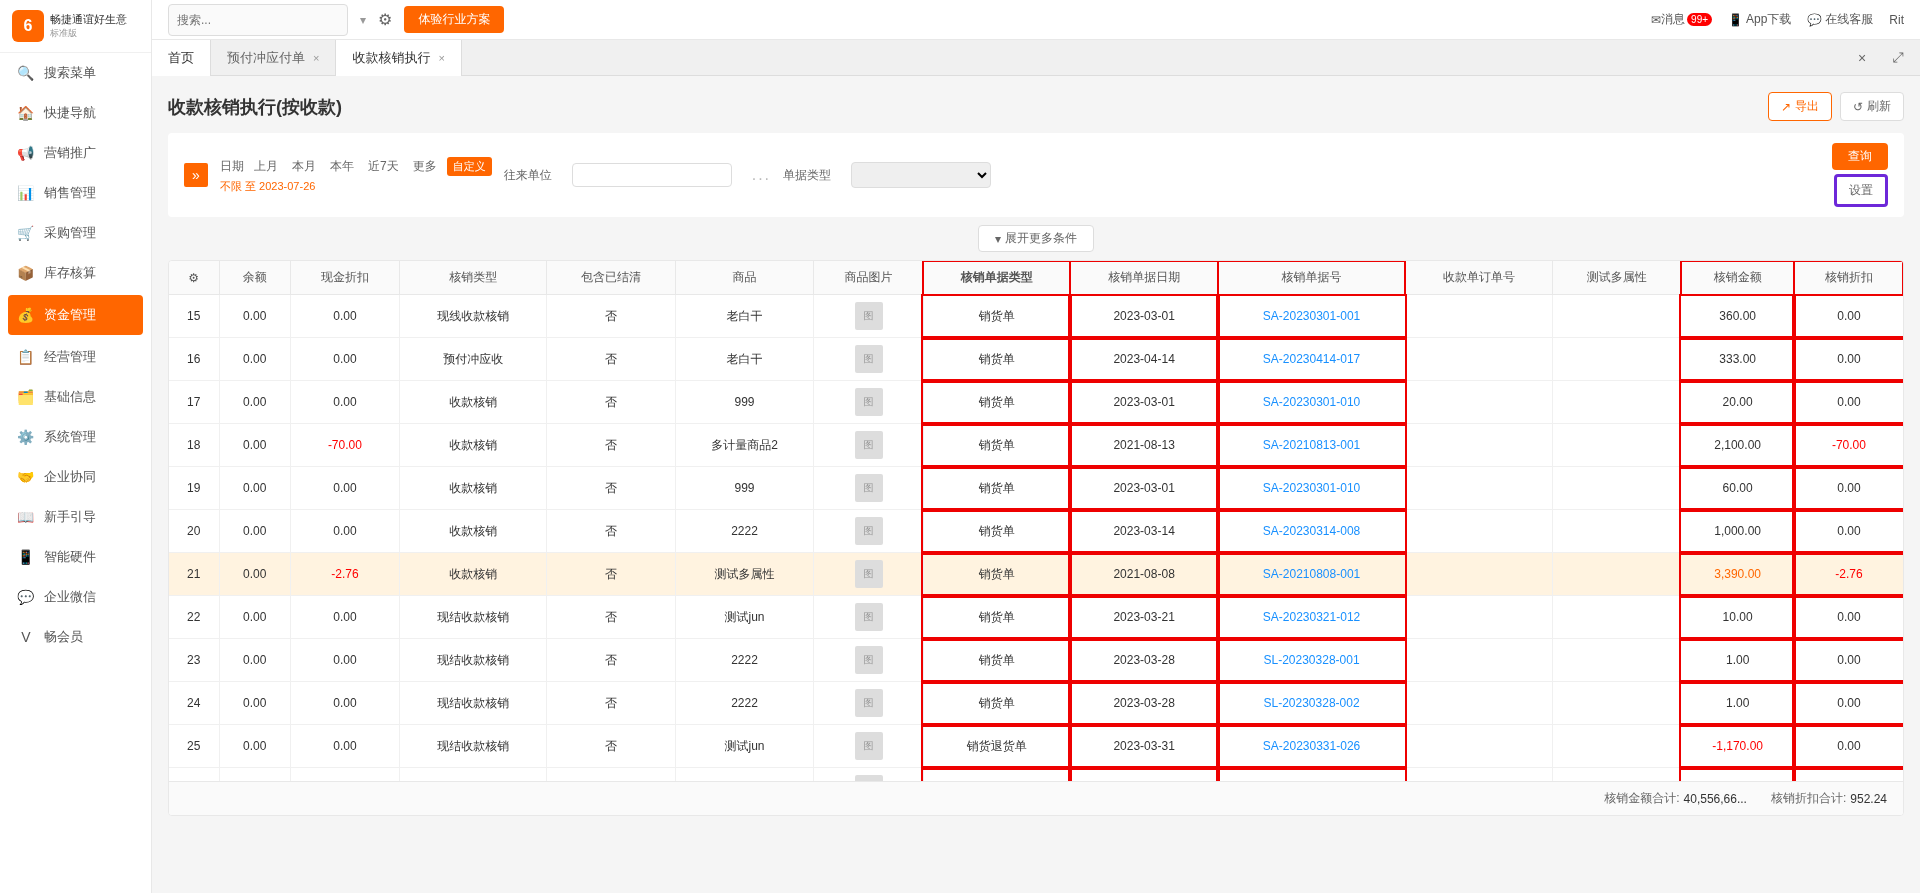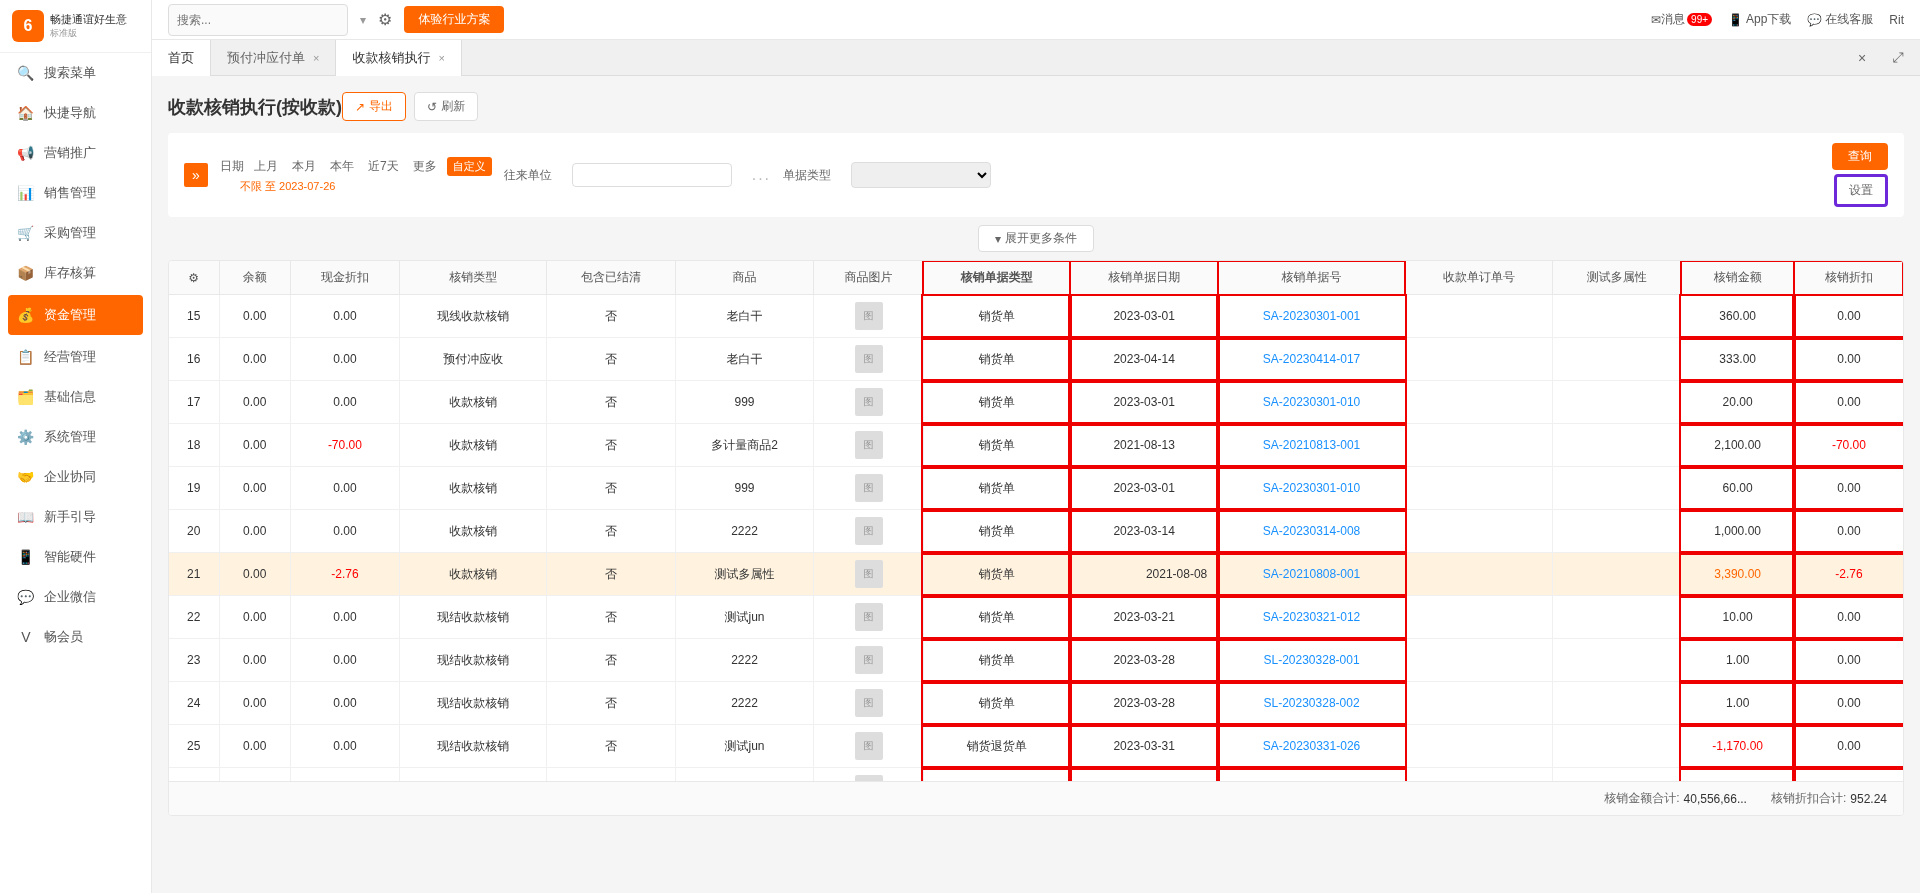--- a/index.html
+++ b/index.html
@@ -36,33 +36,33 @@
     .tabbar { height: 36px; background: #f0f0f0; display: flex; align-items: center; padding: 0 0 0 0; border-bottom: 1px solid #ddd; }
     .tab { display: flex; align-items: center; padding: 0 16px; height: 36px; cursor: pointer; font-size: 13px; color: #666; border-right: 1px solid #ddd; position: relative; }
     .tab.active { background: #fff; color: #333; font-weight: 500; }
     .tab.home { background: #fff; color: #333; }
     .tab-close { margin-left: 8px; color: #999; font-size: 11px; cursor: pointer; }
     .tabbar-actions { margin-left: auto; display: flex; align-items: center; padding-right: 8px; gap: 8px; }
     .tabbar-action-btn { color: #666; font-size: 14px; cursor: pointer; width: 28px; height: 28px; display: flex; align-items: center; justify-content: center; }
 
     
     .page-content { flex: 1; overflow: auto; padding: 16px; background: #f5f5f5; }
-    .page-header { display: flex; align-items: center; margin-bottom: 12px; }
+    .page-header { display: flex; align-items: center; justify-content: space-between; margin-bottom: 12px; }
     .page-title { font-size: 18px; font-weight: 600; color: #333; }
     .page-actions { display: flex; align-items: center; gap: 8px; }
     .btn-export { border: 1px solid #f60; color: #f60; background: #fff; border-radius: 4px; padding: 5px 12px; font-size: 12px; cursor: pointer; display: flex; align-items: center; gap: 4px; }
     .btn-refresh { border: 1px solid #ddd; color: #666; background: #fff; border-radius: 4px; padding: 5px 12px; font-size: 12px; cursor: pointer; display: flex; align-items: center; gap: 4px; }
 
     
     .filter-bar { background: #fff; border-radius: 4px; padding: 10px 16px; margin-bottom: 8px; display: flex; align-items: center; gap: 12px; flex-wrap: wrap; }
     .filter-expand-btn { width: 24px; height: 24px; background: #f60; color: #fff; border: none; border-radius: 2px; cursor: pointer; font-size: 14px; display: flex; align-items: center; justify-content: center; }
     .filter-label { color: #666; font-size: 12px; white-space: nowrap; }
     .filter-date-option { color: #666; font-size: 12px; cursor: pointer; padding: 2px 4px; }
     .filter-date-custom { background: #f60; color: #fff; border-radius: 3px; padding: 2px 6px; font-size: 11px; cursor: pointer; }
-    .filter-date-range { color: #f60; font-size: 11px; margin-top: 2px; margin-left: 20px; }
+    .filter-date-range { color: #f60; font-size: 11px; margin-top: 2px; }
     .filter-field { display: flex; align-items: center; gap: 20px; }
     .filter-field-label { color: #666; font-size: 12px; white-space: nowrap; }
     .filter-input { border: 1px solid #ddd; border-radius: 4px; padding: 4px 8px; font-size: 12px; width: 160px; }
     .filter-dots { color: #bbb; font-size: 16px; letter-spacing: 2px; }
     .filter-select { border: 1px solid #ddd; border-radius: 4px; padding: 4px 8px; font-size: 12px; width: 140px; }
     .btn-query { background: #f60; color: #fff; border: none; border-radius: 4px; padding: 5px 16px; font-size: 12px; cursor: pointer; }
     .btn-settings { border: 3px solid #6d28d9; color: #666; background: #fff; border-radius: 4px; padding: 5px 12px; font-size: 12px; cursor: pointer; }
 
     
     .expand-more { text-align: center; margin-bottom: 8px; }
@@ -407,21 +407,21 @@
                 <td>21</td>
                 <td>0.00</td>
                 <td class="text-red">-2.76</td>
                 <td>收款核销</td>
                 <td>否</td>
                 <td>测试多属性</td>
                 <td>
                   <div style="width:28px;height:28px;background:#ddd;border-radius:2px;margin:0 auto;display:flex;align-items:center;justify-content:center;font-size:10px;color:#999;">图</div>
                 </td>
                 <td style="outline: rgb(238, 0, 0) solid 2px;">销货单</td>
-                <td style="outline: rgb(238, 0, 0) solid 2px; text-align: right;">2021-08-08</td>
+                <td style="outline: rgb(238, 0, 0) solid 2px;">2021-08-08</td>
                 <td style="outline: rgb(238, 0, 0) solid 2px;"><a class="link-text" href="#">SA-20210808-001</a></td>
                 <td></td>
                 <td></td>
                 <td class="text-orange" style="outline: rgb(238, 0, 0) solid 2px;">3,390.00</td>
                 <td class="text-red" style="outline: rgb(238, 0, 0) solid 2px;">-2.76</td>
               </tr>
               <tr>
                 <td>22</td>
                 <td>0.00</td>
                 <td>0.00</td>

